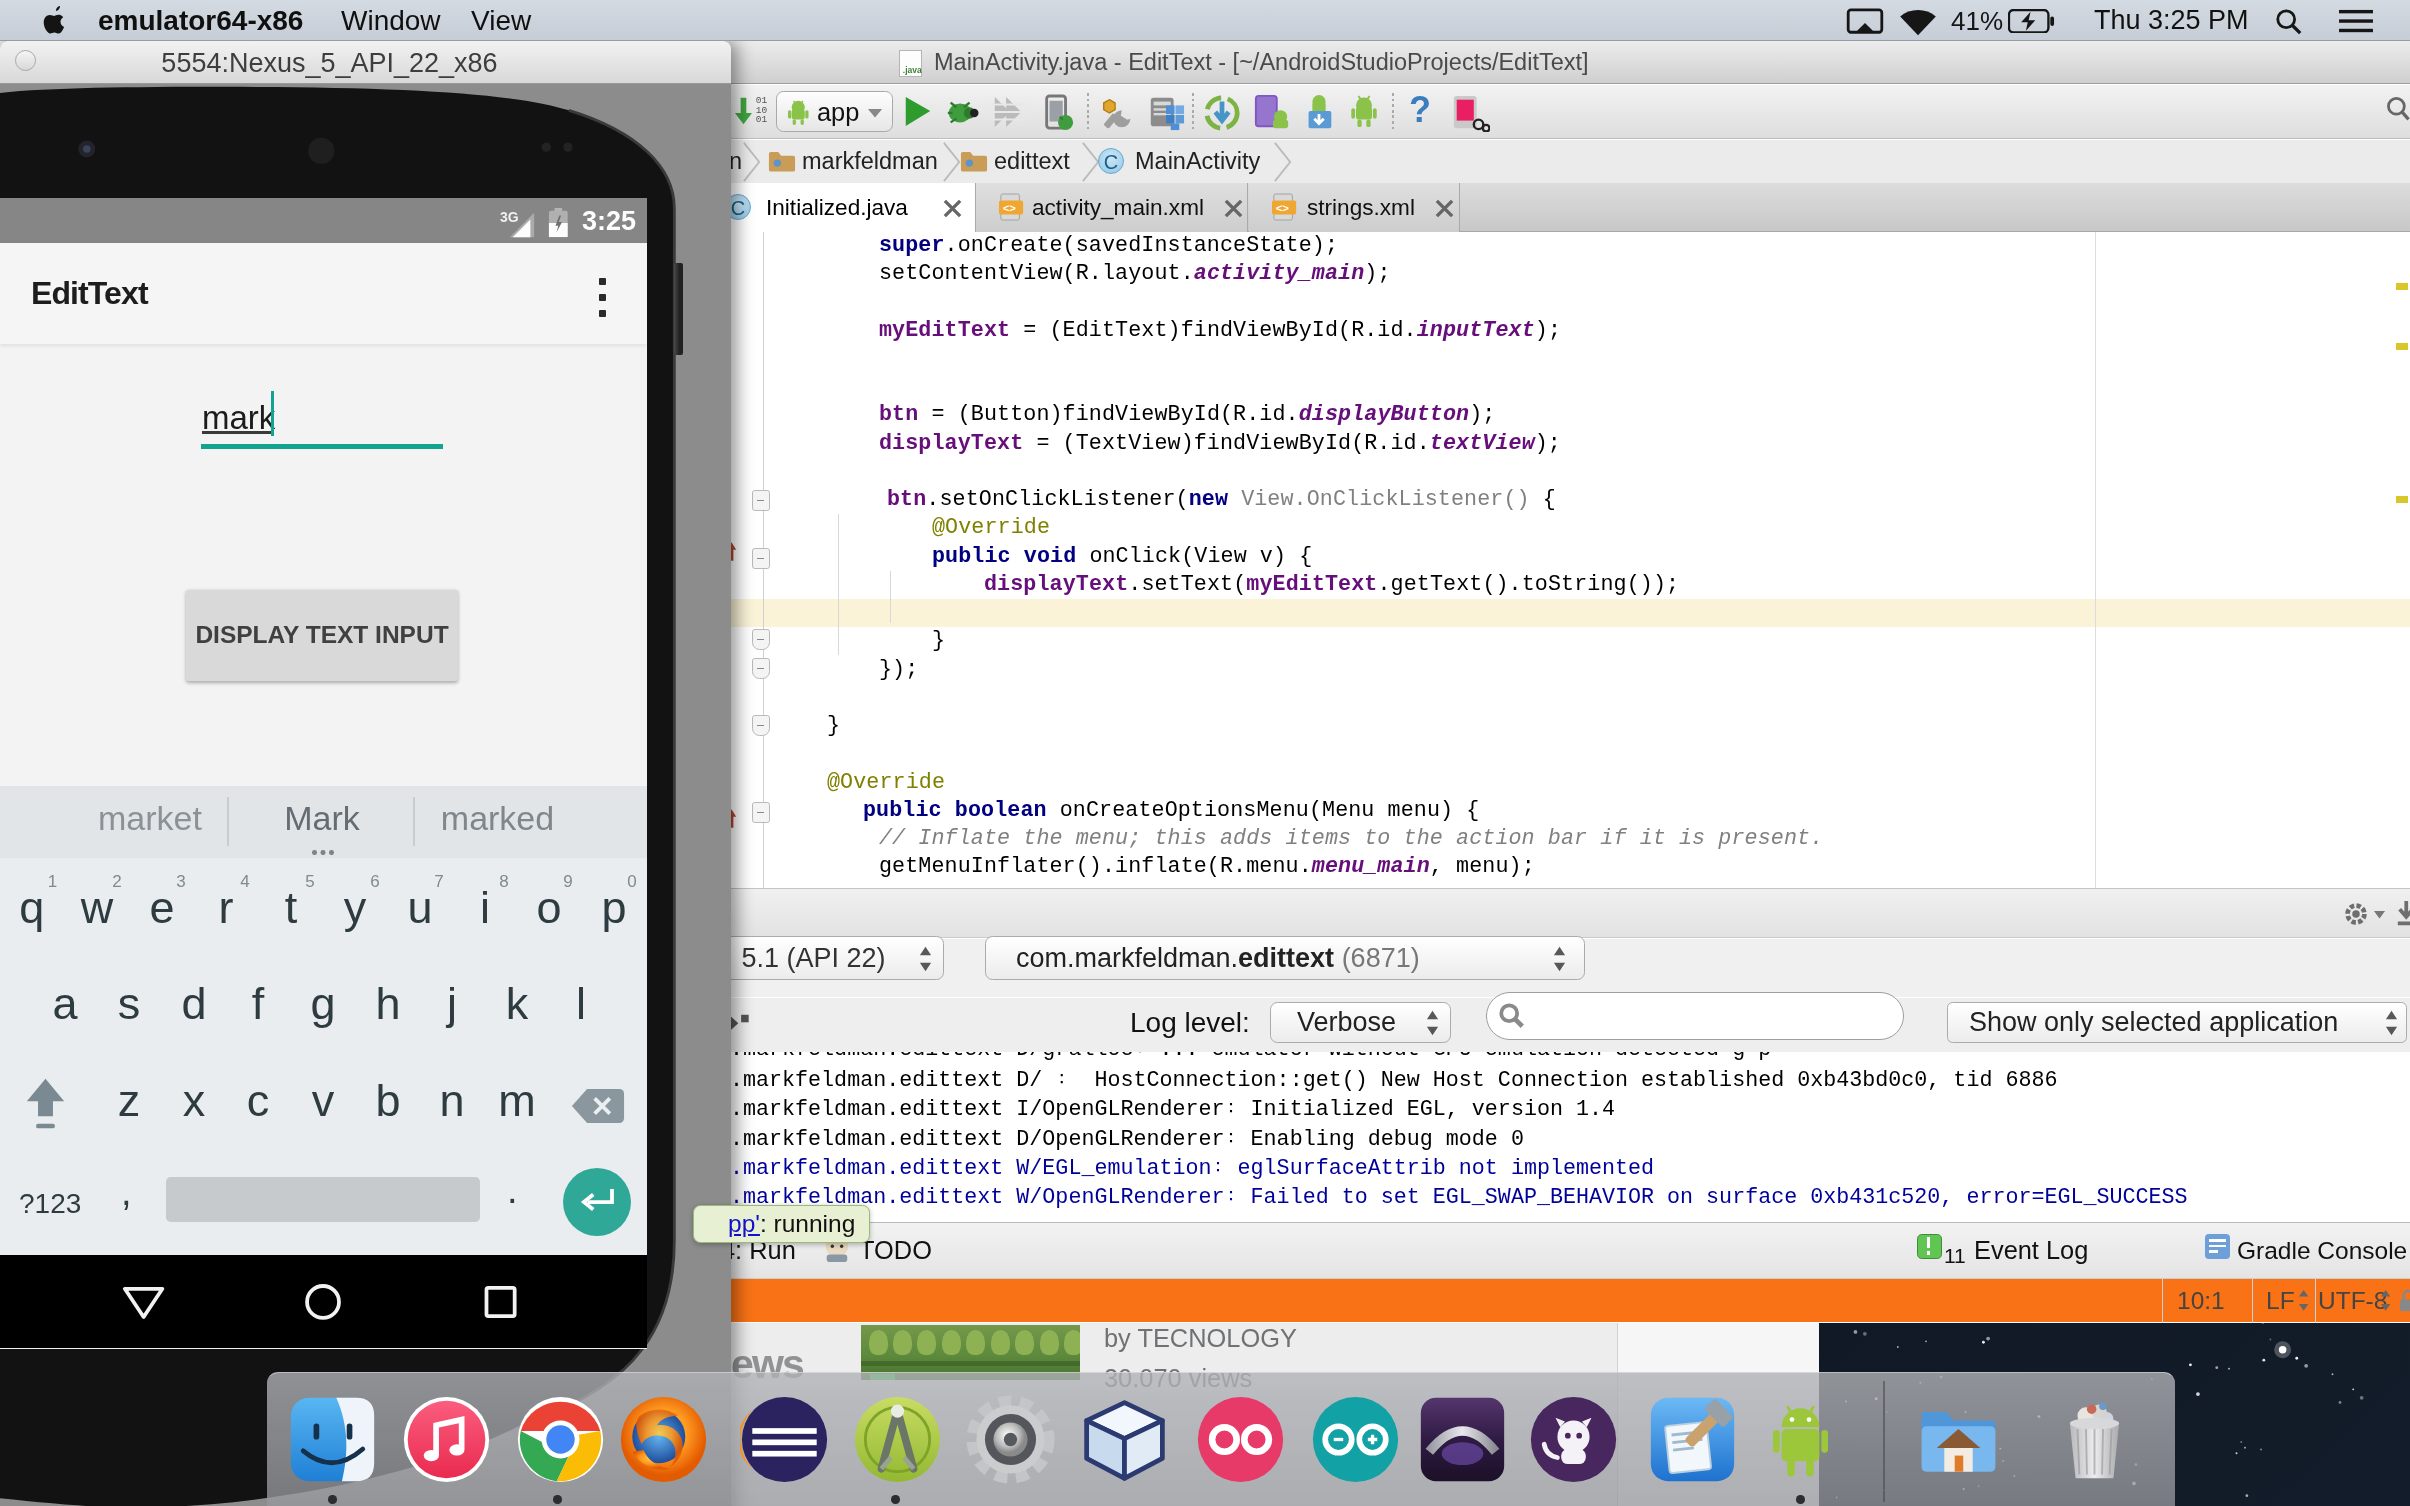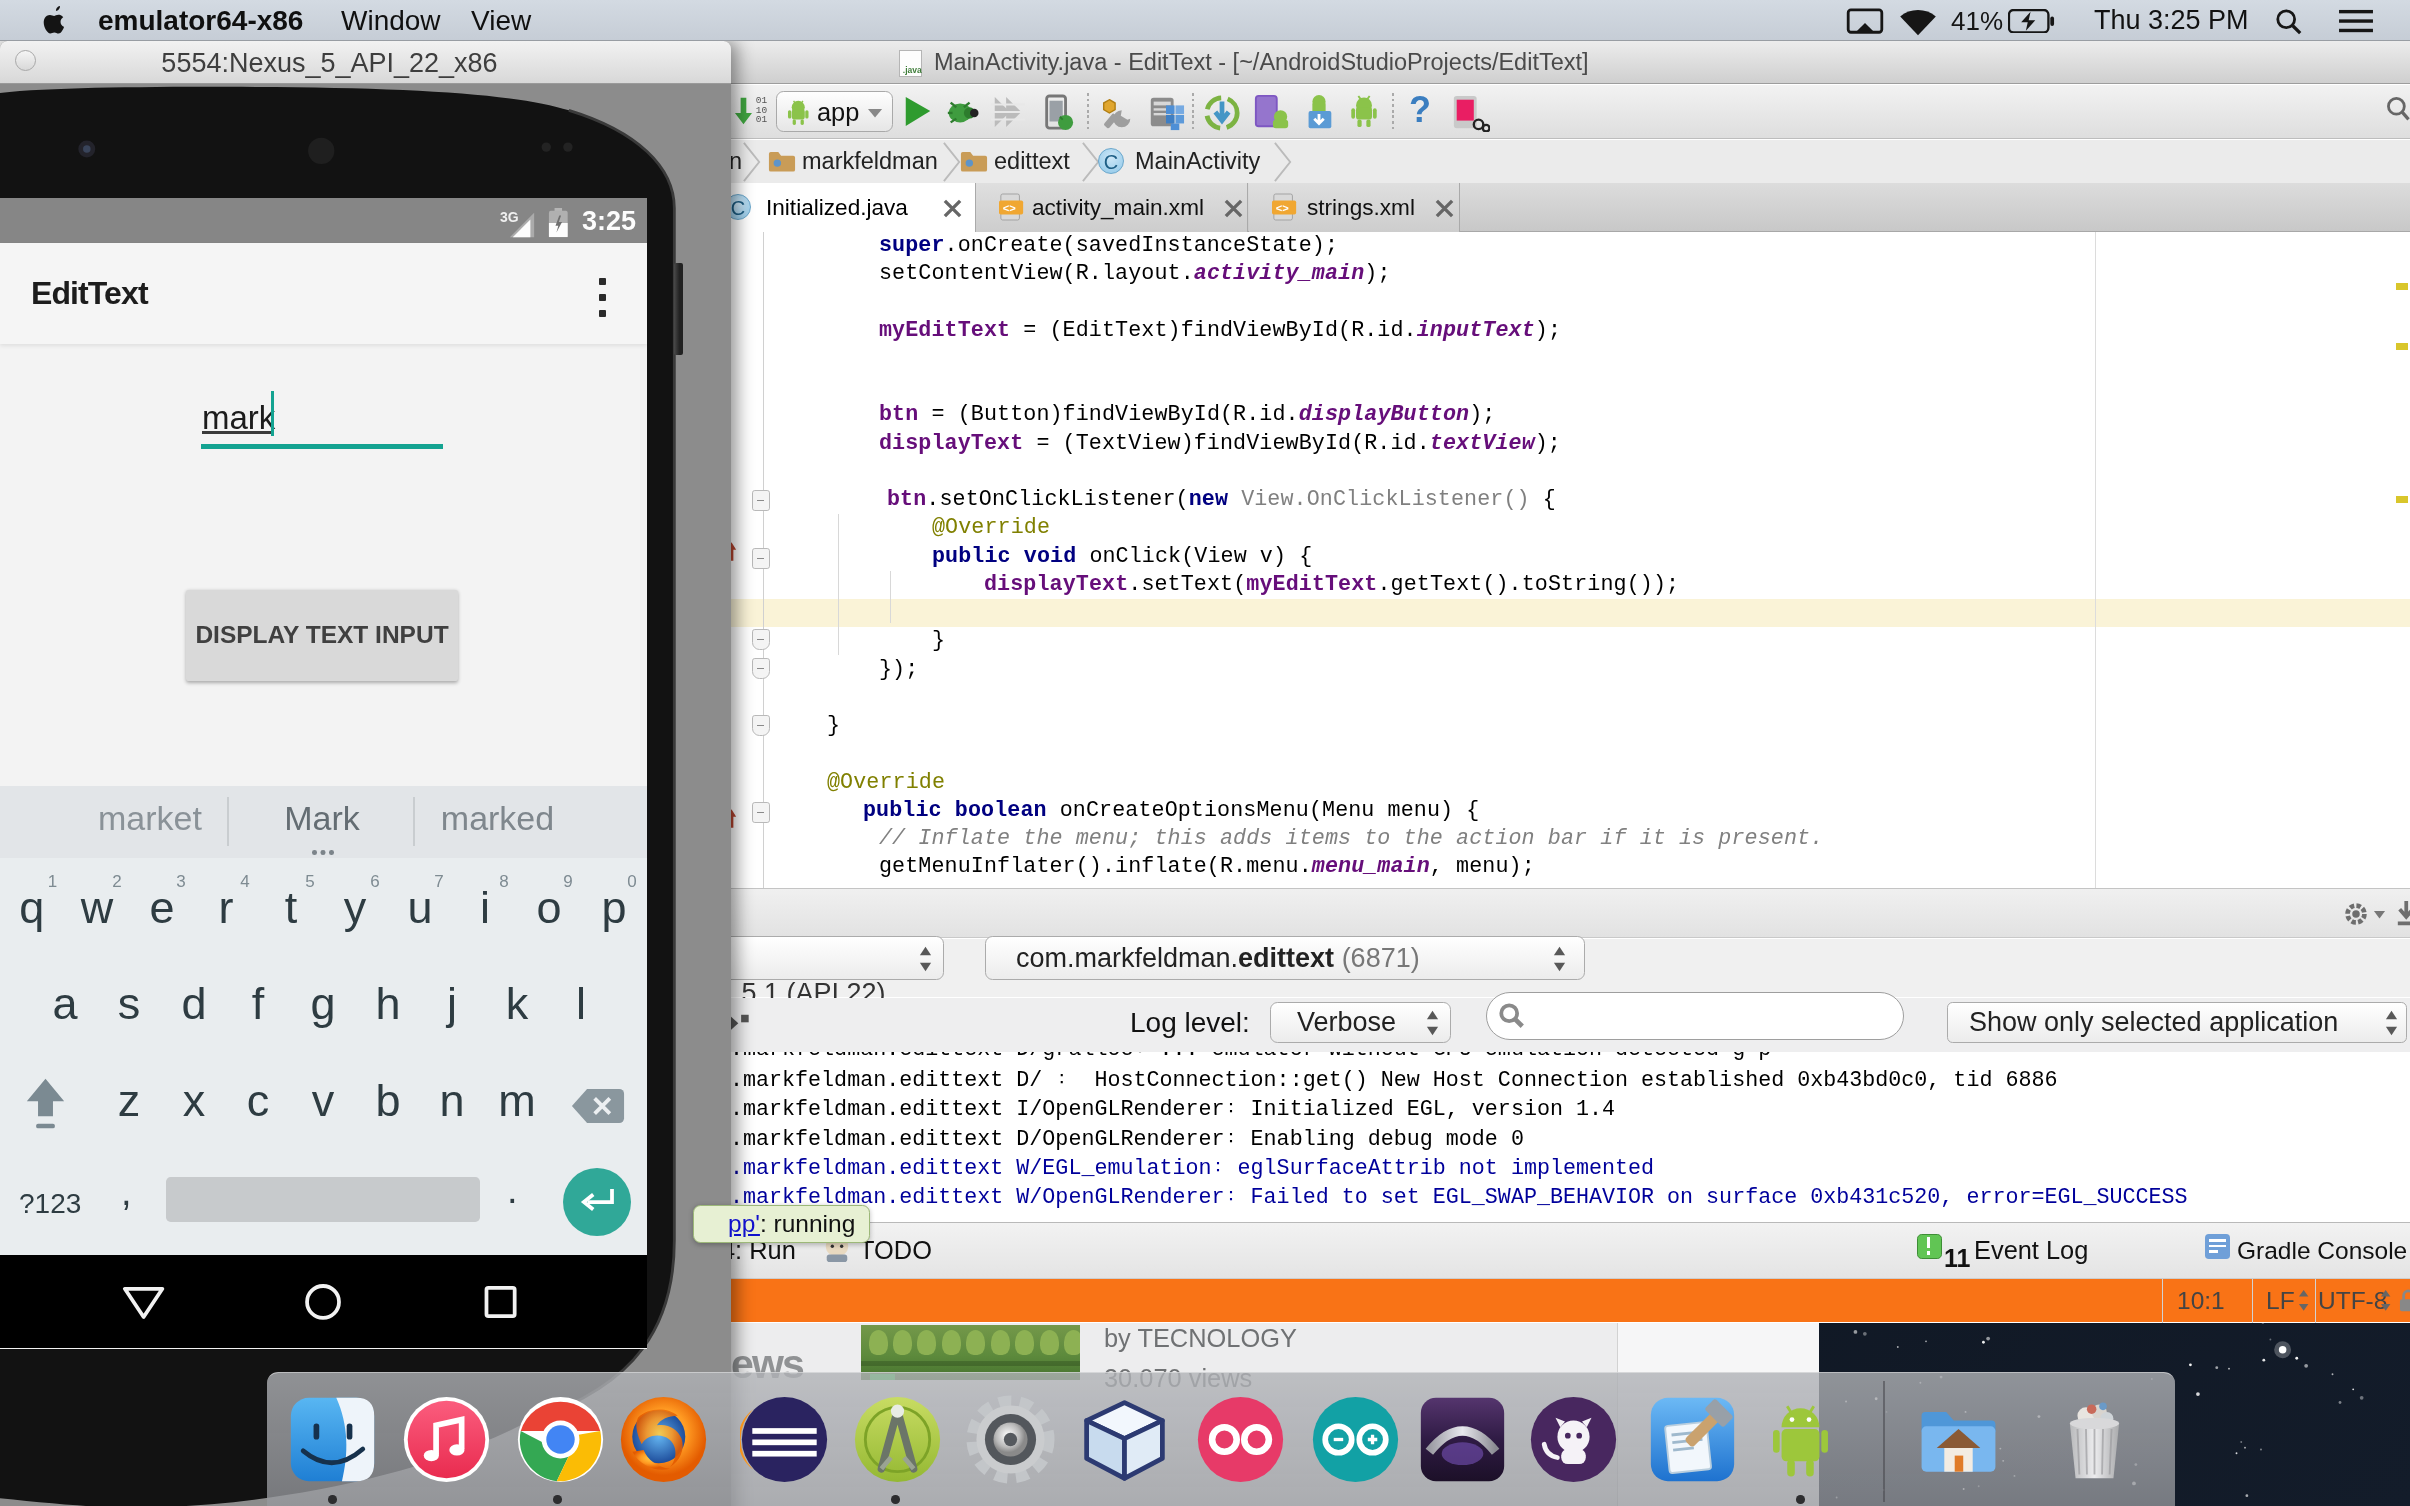--- a/index.html
+++ b/index.html
@@ -337,21 +337,21 @@
         <path d="M1 1 L13 1 L7 9 Z" fill="#777"></path>
       </svg>
     <svg class="abs" style="left:2394px;top:10.4px;" width="24.5" height="30" viewBox="0 0 26 32">
       <path d="M13 2 L13 18 M6 11 L13 19 L20 11" stroke="#6e6e6e" stroke-width="4" fill="none"></path>
       <rect x="4" y="24" width="18" height="4" fill="#6e6e6e"></rect>
     </svg>
   </div>
 
   <div class="abs" style="left:0;top:898px;width:2411px;height:58px;background:#f0f0f0;" id="ddrow">
     <div class="abs" style="left:716px;top:-2.8px;width:228px;height:44px;background:linear-gradient(180deg,#fff,#ececec);border:1.4px solid #ababab;border-radius:7.5px;">
-      <div class="abs" style="left:24.5px;top:5.6px;font-size:27px;color:#333;margin-top:35px;">5.1 (API 22)</div>
+      <div class="abs" style="left:24.5px;top:5.6px;font-size:27px;color:#333;">5.1 (API 22)</div>
       <svg class="abs" style="left:200px;top:7.5px;" width="17" height="28" viewBox="0 0 18 30">
           <path d="M9 2 L15 11 L3 11 Z" fill="#585858"></path>
           <path d="M9 28 L15 19 L3 19 Z" fill="#585858"></path>
         </svg>
     </div>
     <div class="abs" style="left:985px;top:-2.8px;width:600px;height:44px;background:linear-gradient(180deg,#fff,#ececec);border:1.4px solid #ababab;border-radius:7.5px;">
       <div class="abs" style="left:30px;top:5.6px;font-size:27px;color:#222;">com.markfeldman.<b>edittext</b> <span style="color:#777;">(6871)</span></div>
       <svg class="abs" style="left:565px;top:7.5px;" width="17" height="28" viewBox="0 0 18 30">
           <path d="M9 2 L15 11 L3 11 Z" fill="#585858"></path>
           <path d="M9 28 L15 19 L3 19 Z" fill="#585858"></path>
@@ -407,21 +407,21 @@
       <path d="M4 9 a12 8 0 0 1 22 0 Z" fill="#5b4632"></path>
       <circle cx="10" cy="13" r="1.8" fill="#333"></circle>
         <circle cx="20" cy="13" r="1.8" fill="#333"></circle>
       <rect x="4" y="22" width="22" height="8" rx="3" fill="#8a97a5"></rect>
     </svg>
     <div class="abs" style="left:859px;top:13px;font-size:25.4px;color:#111;">TODO</div>
     <div class="abs" style="left:1917px;top:11.3px;width:24.5px;height:24.5px;background:#61c554;border:1.9px solid #3e8e36;border-radius:4.7px;">
       <div class="abs" style="left:8.5px;top:1.9px;width:3.8px;height:11.3px;background:#fff;"></div>
         <div class="abs" style="left:8.5px;top:16px;width:3.8px;height:3.8px;background:#fff;"></div>
     </div>
-    <div class="abs" style="left:1944px;top:21px;font-size:25px;color:#111;font-weight:bold;">11</div>
+    <div class="abs" style="left:1944px;top:21px;font-size:21px;color:#111;">11</div>
     <div class="abs" style="left:1974px;top:13px;font-size:25.4px;color:#111;">Event Log</div>
     <div class="abs" style="left:2205px;top:11.3px;width:24.5px;height:24.5px;background:#6f9fd8;border-radius:3.8px;">
       <div class="abs" style="left:3.8px;top:4.7px;width:17px;height:2.8px;background:#fff;"></div>
       <div class="abs" style="left:3.8px;top:10.4px;width:17px;height:2.8px;background:#fff;"></div>
       <div class="abs" style="left:3.8px;top:16px;width:9.4px;height:2.8px;background:#fff;"></div>
     </div>
     <div class="abs" style="left:2237px;top:14px;font-size:24.5px;color:#111;white-space:nowrap;">Gradle Console</div>
   </div>
 
   <div class="abs" style="left:0;top:1237px;width:2411px;height:44px;background:#f97316;border-top:0.9px solid #cdcdcd;" id="substatus">

